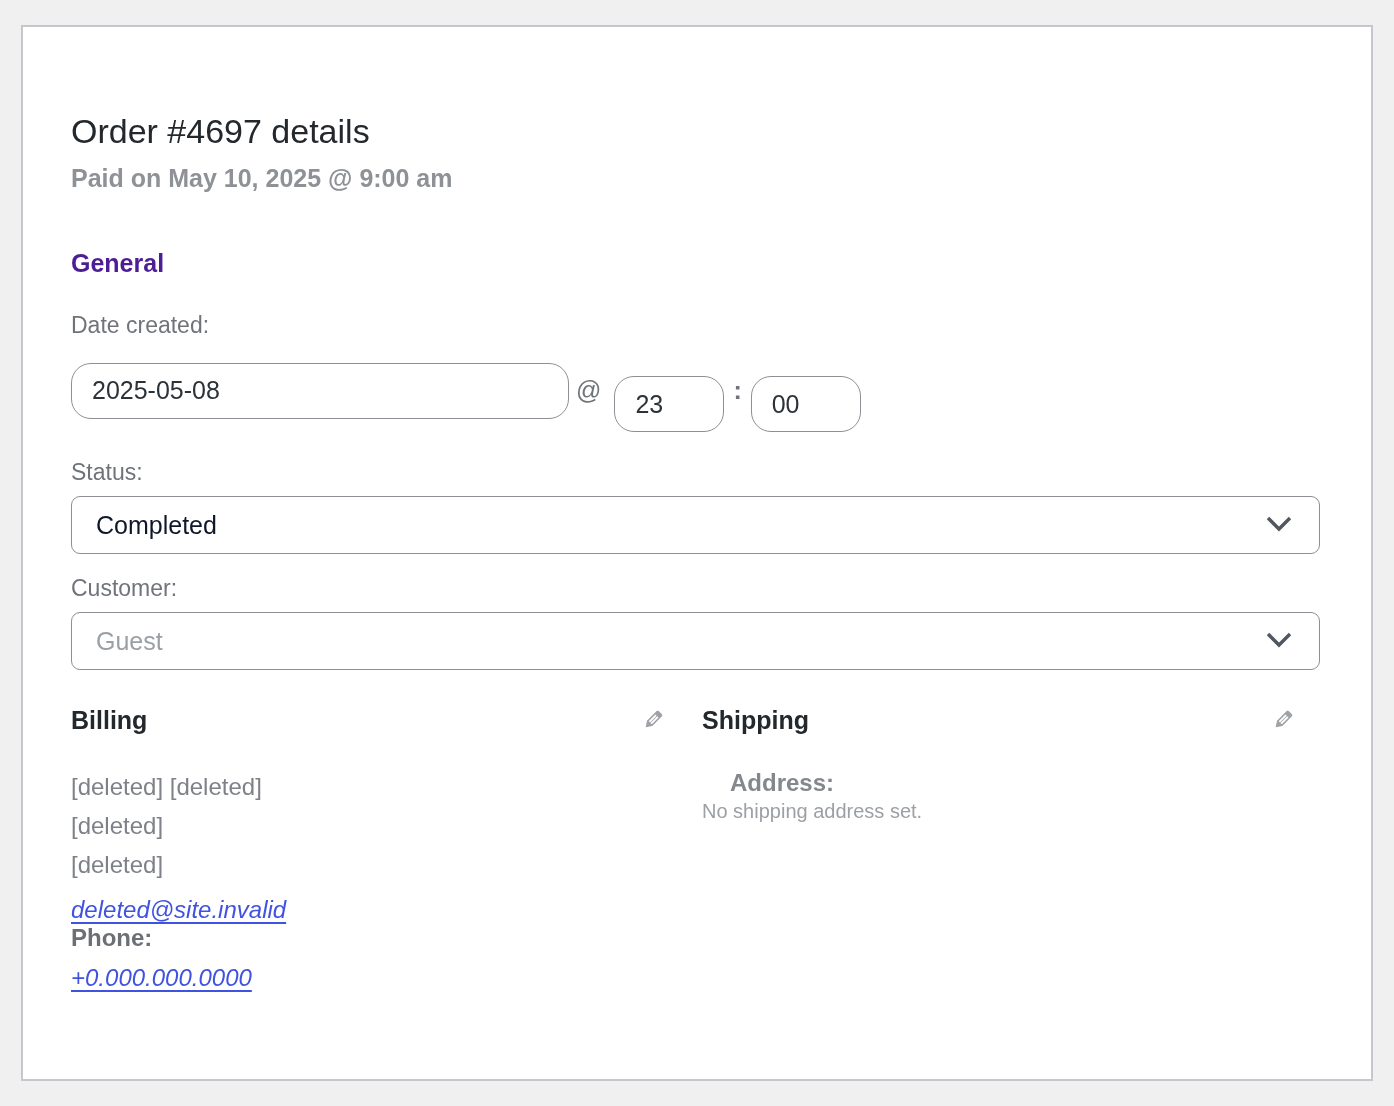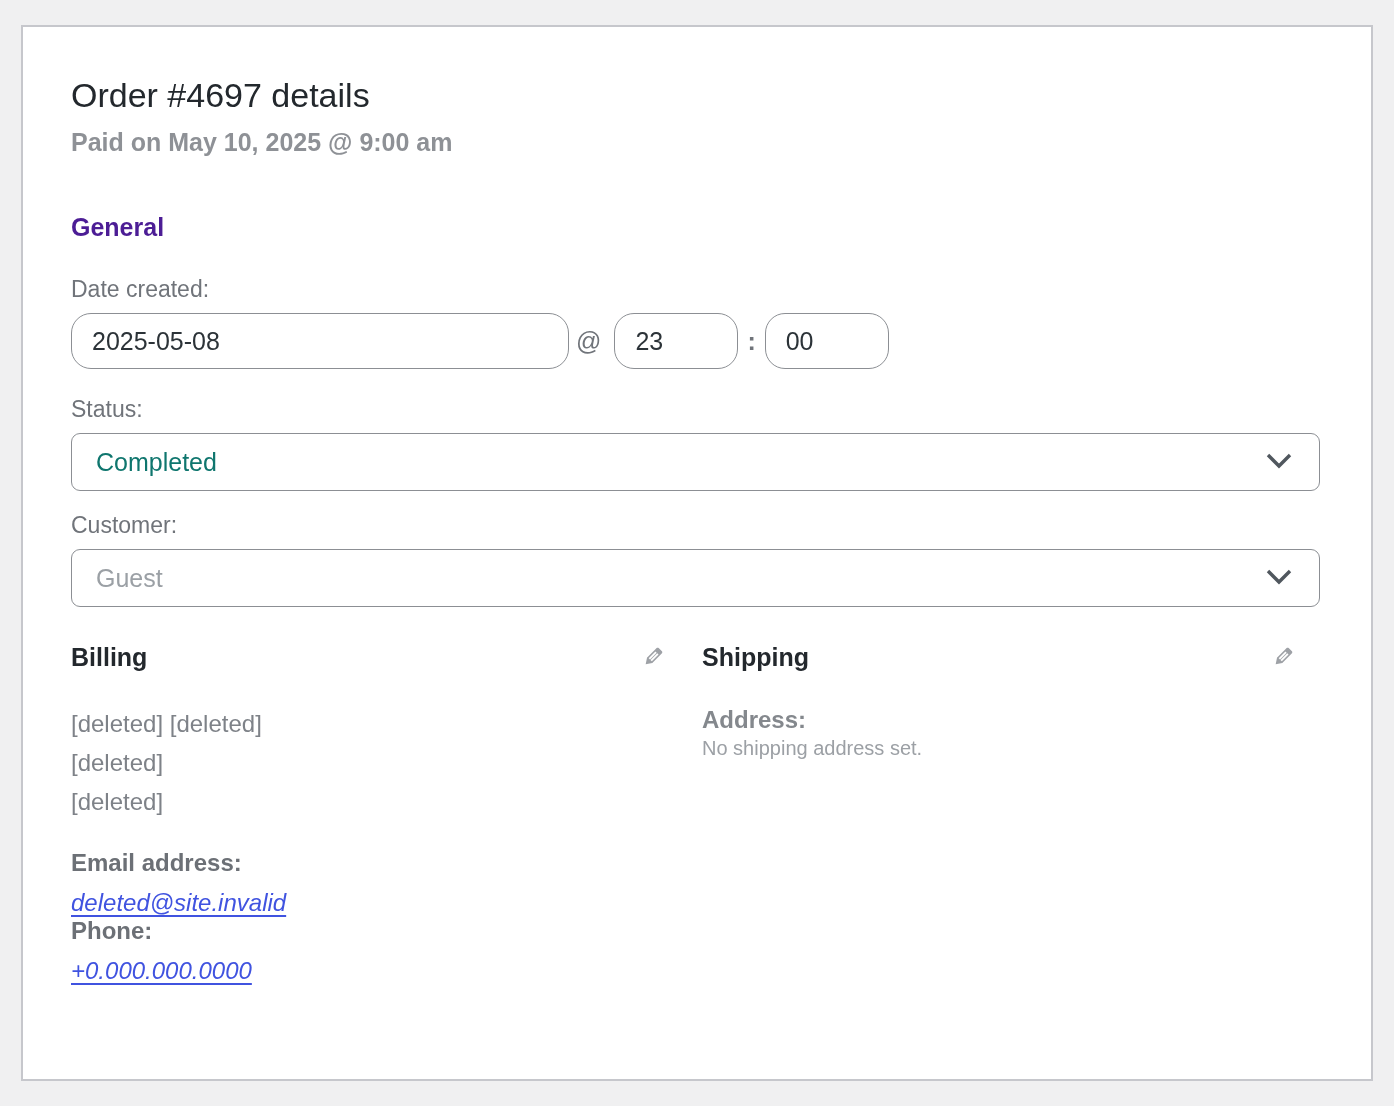--- a/index.html
+++ b/index.html
@@ -10,21 +10,21 @@
     font-family: "Liberation Sans", "DejaVu Sans", sans-serif;
     color: #23282d;
   }
   .panel {
     position: absolute;
     left: 21px; top: 25px;
     width: 1352px; height: 1056px;
     background: #ffffff;
     border: 2px solid #c6c7cc;
   }
-  .content { padding: 48px 48px 0 48px; }
+  .content { padding: 84px 48px 0 48px; }
 
   .page-title {
     margin: 0;
     font-size: 34px;
     font-weight: 400;
     line-height: 41px;
     color: #23282d;
   }
   .page-subtitle {
     margin: 10px 0 0 0;
@@ -62,38 +62,38 @@
     border: 1.5px solid #8c8f94;
     border-radius: 20px;
     background: #fff;
     padding: 0 20px;
     font-size: 25px;
     color: #2c3338;
     font-family: inherit;
     outline: none;
   }
   .date-input { width: 498px; }
-  .time-input { width: 124px; }
+  .time-input { width: 110px; margin-top: 27px; }
   .sep-at    { margin: 0 13px 0 7px; font-size: 25px; color: #70747a; }
   .sep-colon { margin: 0 9px; font-size: 25px; color: #70747a; font-weight: 600; }
 
   .select {
     margin-top: 10px;
     width: 1249px;
     height: 58px;
     border: 1.5px solid #8c8f94;
     border-radius: 9px;
     background: #fff;
     display: flex;
     align-items: center;
     justify-content: space-between;
     padding: 0 24px;
     cursor: pointer;
   }
-  .select-value { font-size: 25px; color: #0f766e; }
+  .select-value { font-size: 25px; color: #0f172a; }
   .select-value.placeholder { color: #9ba0a5; }
   .chevron { flex: 0 0 auto; margin-right: 2px; }
 
   .columns {
     margin-top: 34px;
     display: flex;
     gap: 33px;
   }
   .col-billing  { width: 598px; }
   .col-shipping { width: 597px; }
@@ -145,20 +145,21 @@
     font-style: italic;
   }
 
   .ship-address-label {
     display: block;
     margin-top: 33px;
     font-size: 24px;
     line-height: 28px;
     font-weight: 700;
     color: #84888d;
+    margin-left: 28px;
   }
   .ship-address-value {
     display: block;
     font-size: 20px;
     line-height: 28px;
     color: #9ca0a5;
   }
 </style>
 </head>
 <body>
@@ -213,21 +214,20 @@
             </span>
           </button>
         </div>
 
         <div class="address-lines">
           <div class="address-line">[deleted] [deleted]</div>
           <div class="address-line">[deleted]</div>
           <div class="address-line">[deleted]</div>
         </div>
 
-        <span class="contact-label email-label">Email address:</span>
         <a class="contact-link" href="#">deleted@site.invalid</a>
 
         <br>
         <span class="contact-label phone-label">Phone:</span>
         <a class="contact-link" href="#">+0.000.000.0000</a>
       </div>
 
       <div class="col-shipping">
         <div class="col-header">
           <h3 class="col-heading">Shipping</h3>

